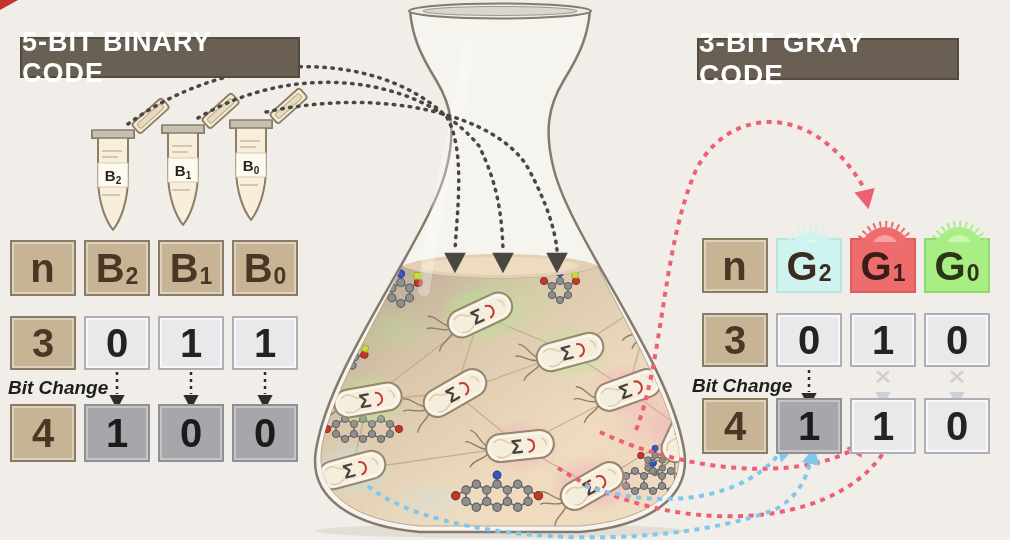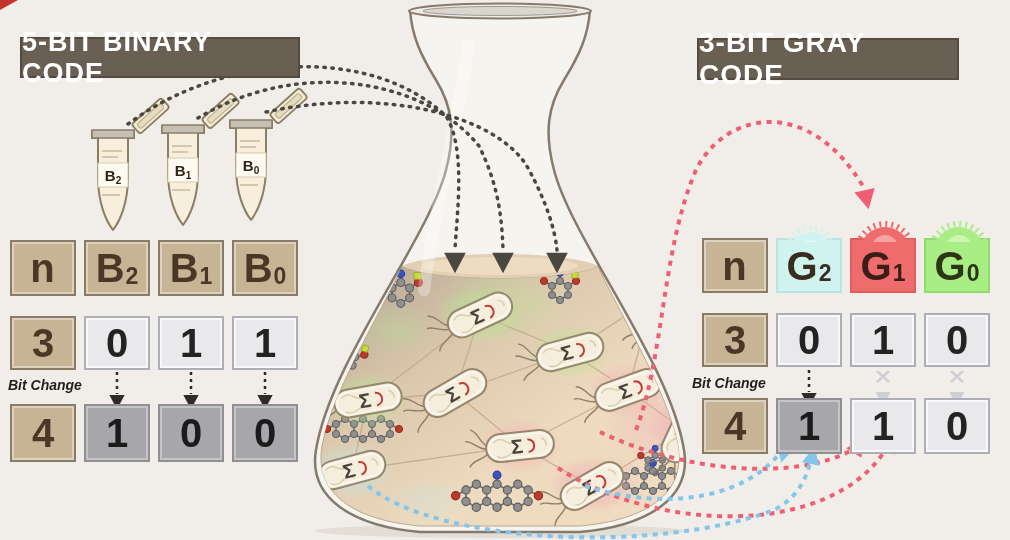--- a/index.html
+++ b/index.html
@@ -16,21 +16,21 @@
   .light{background:#e9e9ec;border:2px solid #adaeb6;color:#232323;
          box-shadow:inset 0 0 0 2px #f8f8fa;}
   .dark{background:#a6a6ab;border:2px solid #8f8f94;color:#1b1b1b;
         box-shadow:inset 0 0 0 2px rgba(255,255,255,.35);}
   .cyanh{background:#cff3ee;border:2px solid #bce4de;color:#3a2d1f;}
   .redh{background:#ef6c6c;border:2px solid #e05d5d;color:#3a1d18;}
   .greenh{background:#a9ee85;border:2px solid #92d96e;color:#2c3516;}
   .hm{font-size:40px;}
   .hs{font-size:23px;align-self:flex-end;margin:0 0 6px 1px;}
   .val{font-size:40px;}
-  .bitchange{position:absolute;z-index:2;font-style:italic;font-weight:bold;font-size:14px;
+  .bitchange{position:absolute;z-index:2;font-style:italic;font-weight:bold;font-size:19px;
              color:#1e1e1e;white-space:nowrap;}
   .burst{position:absolute;left:-12px;top:-28px;width:90px;height:30px;pointer-events:none;}
 </style>
 </head>
 <body>
 
 <div class="stage">
 
 <svg id="art" width="1010" height="540" viewBox="0 0 1010 540">
   <defs>

